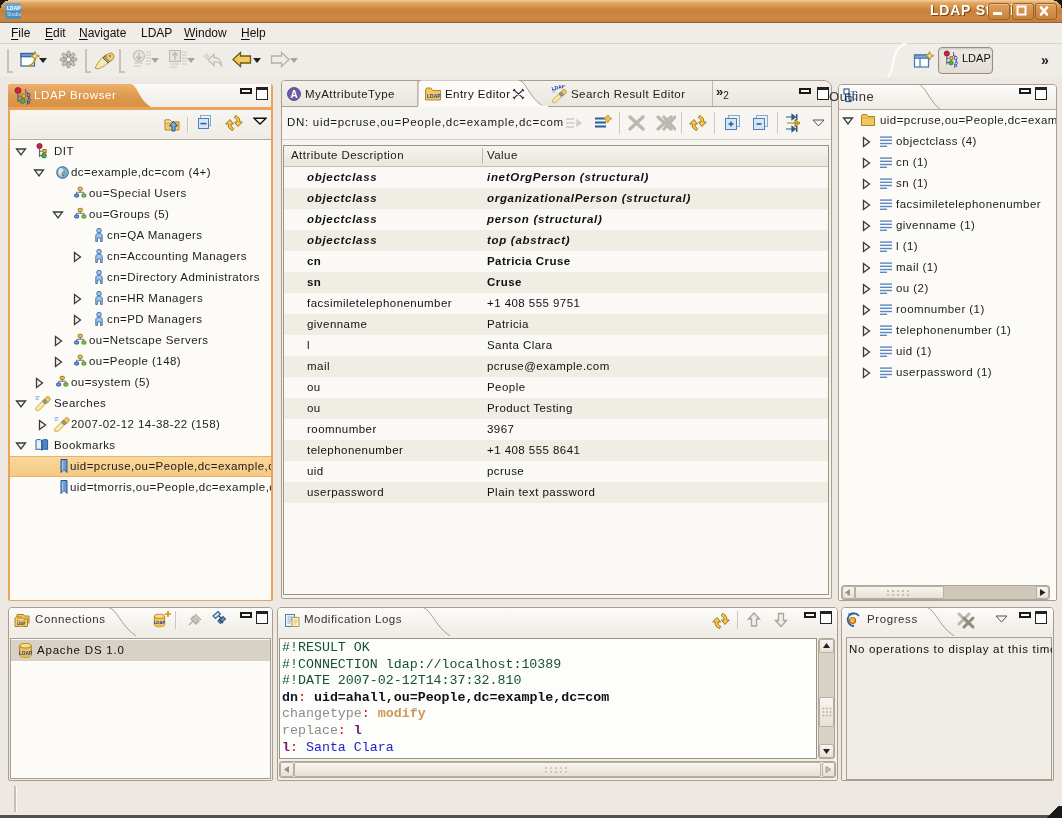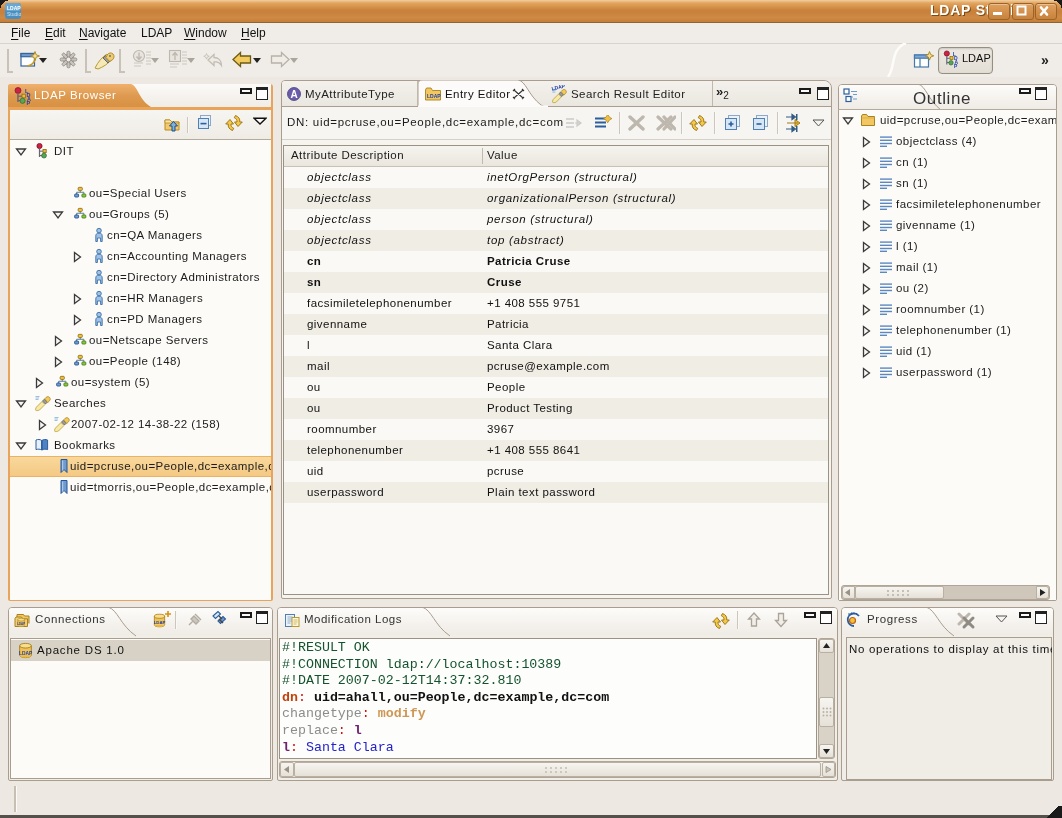--- a/index.html
+++ b/index.html
@@ -32,21 +32,21 @@
   .tsep{position:absolute;top:7px;width:1px;height:19px;background:#CCC6BC;border-right:1px solid #FAF8F5;}
   .tgrip{position:absolute;top:5px;width:2px;height:22px;border-left:2px solid #C9C2B8;border-bottom:2px solid #C9C2B8;padding-right:2px;}
   .vminmax{position:absolute;width:8px;height:2px;background:#FDFCFA;border:2px solid #1a1a1a;}
   .vmax{position:absolute;width:10px;height:9px;border:1px solid #222;border-top:3px solid #222;background:#fff;}
   .tree-row{position:absolute;height:21px;font-size:11.5px;letter-spacing:0.45px;color:#1c1c1c;white-space:nowrap;}
   .sbthumb{position:absolute;background:linear-gradient(#F7F5F1,#E6E1D8);border:1px solid #B9B0A2;border-radius:2px;}
   .trow{position:relative;height:21px;background:#FAF9F5;letter-spacing:0.45px;font-size:11.5px;}
   .beige{background:#F0EDE4;}
   .c1{position:absolute;left:23px;top:4px;white-space:nowrap;}
   .c2{position:absolute;left:203px;top:4px;white-space:nowrap;}
-  .bi{font-weight:normal;font-style:italic;letter-spacing:0.7px;text-align:right;}
+  .bi{font-weight:bold;font-style:italic;letter-spacing:0.7px;text-align:right;}
   .b{font-weight:bold;}
 </style>
 </head>
 <body>
 
 <div class="abs" id="titlebar"></div>
 <div class="abs" id="titletext">LDAP Studio</div>
 <div class="abs corner" style="left:0;top:0"></div>
 <div class="abs cornerR" style="left:1054px;top:0"></div>
 
@@ -295,20 +295,29 @@
 <div class="abs" id="ltree" style="left:10px;top:139px;width:261px;height:460px;overflow:hidden;font-size:11.5px;letter-spacing:0.45px">
   <div class="tree-row" style="left:0;top:2px;width:261px">
       <svg style="position:absolute;left:5px;top:5px" width="12" height="12">
         <use href="#s-open"></use>
       </svg>
       <svg style="position:absolute;left:25px;top:2px" width="16" height="16">
         <use href="#s-dit"></use>
       </svg>
       <span style="position:absolute;left:44px;top:4px">DIT</span>
     </div>
+  <div class="tree-row" style="left:0;top:23px;width:261px">
+      <svg style="position:absolute;left:23px;top:5px" width="12" height="12">
+        <use href="#s-open"></use>
+      </svg>
+      <svg style="position:absolute;left:45px;top:2.5px" width="15" height="15">
+        <use href="#s-globe"></use>
+      </svg>
+      <span style="position:absolute;left:61px;top:4px">dc=example,dc=com (4+)</span>
+    </div>
   <div class="tree-row" style="left:0;top:44px;width:261px">
       <svg style="position:absolute;left:63px;top:2px" width="14.5" height="14.5">
         <use href="#s-ou"></use>
       </svg>
       <span style="position:absolute;left:79px;top:4px">ou=Special Users</span>
     </div>
   <div class="tree-row" style="left:0;top:65px;width:261px">
       <svg style="position:absolute;left:42px;top:5px" width="12" height="12">
         <use href="#s-open"></use>
       </svg>
@@ -584,21 +593,21 @@
 <div class="abs" style="left:839px;top:85px;width:217px;height:24px;background:linear-gradient(#FDFCFA,#EFEBE5);border-radius:3px 3px 0 0"></div>
 <svg class="abs" style="left:838px;top:84px" width="110" height="27">
     <path d="M80 0 C88 2 90 16 103 26" fill="none" stroke="#A89D8E" stroke-width="1"></path>
   </svg>
 <div class="abs" style="left:838px;top:109px;width:219px;height:1px;background:#B3AA9B"></div>
 <svg class="abs" style="left:843px;top:88px" width="15" height="15">
   <rect x="1" y="1" width="5" height="5" fill="#fff" stroke="#2B5E9E" stroke-width="1.2"></rect>
   <rect x="3" y="8.5" width="5" height="5" fill="#fff" stroke="#2B5E9E" stroke-width="1.2"></rect>
   <path d="M8 3.5 h6 M10 11 h4 M10 6.5 h4 M8 9 h2" stroke="#6E9BD0" stroke-width="1.2"></path>
 </svg>
-<div class="abs" style="left:913px;top:89px;font-size:17px;letter-spacing:0.6px;color:#333">Outline</div>
+<div class="abs" style="left:829px;top:89px;font-size:13px;letter-spacing:0.6px;color:#333">Outline</div>
 <div class="abs vminmax" style="left:1019px;top:88px"></div>
 <div class="abs vmax" style="left:1035px;top:87px"></div>
 <div class="abs" style="left:839px;top:110px;width:217px;height:490px;background:#FCFBF8"></div>
 <div class="abs" id="otree" style="left:839px;top:110px;width:217px;height:474px;overflow:hidden;font-size:11.5px;letter-spacing:0.45px">
   <div class="tree-row" style="left:0;top:0;width:400px">
       <svg style="position:absolute;left:3px;top:5px" width="12" height="12">
         <use href="#s-open"></use>
       </svg>
       <svg style="position:absolute;left:21px;top:2px" width="16" height="16">
         <use href="#s-folder"></use>
@@ -800,21 +809,21 @@
   </svg>
 <svg class="abs" style="left:772px;top:611px" width="18" height="18">
     <path d="M9 15.5 L14.5 9.5 L11.5 9.5 L11.5 2.5 L6.5 2.5 L6.5 9.5 L3.5 9.5 Z" fill="#F1EEE7" stroke="#A9A399" stroke-width="1.3"></path>
   </svg>
 <div class="abs vminmax" style="left:804px;top:612px"></div>
 <div class="abs vmax" style="left:820px;top:611px"></div>
 <div class="abs" style="left:279px;top:638px;width:538px;height:121px;background:#FDFDFB;border:1px solid #9B9285;box-sizing:border-box"></div>
 <div class="abs" id="logtext" style="left:282px;top:640px;width:532px;font-family:'Liberation Mono',monospace;font-size:13.3px;line-height:16.6px;white-space:pre"><span style="color:#14532d">#!RESULT OK
 #!CONNECTION ldap://localhost:10389
 #!DATE 2007-02-12T14:37:32.810</span>
-<b style="color:#c2410c">dn</b><span style="color:#D01414">:</span><b style="color:#111"> uid=ahall,ou=People,dc=example,dc=com</b>
+<b style="color:#0f172a">dn</b><span style="color:#D01414">:</span><b style="color:#111"> uid=ahall,ou=People,dc=example,dc=com</b>
 <span style="color:#8C8C8C">changetype</span><span style="color:#D01414">:</span> <b style="color:#CE9755">modify</b>
 <span style="color:#8C8C8C">replace</span><span style="color:#D01414">:</span> <b style="color:#702070">l</b>
 <b style="color:#702070">l</b><span style="color:#D01414">:</span><span style="color:#2222CC"> Santa Clara</span></div>
 
 <div class="abs" style="left:818px;top:638px;width:17px;height:121px;background:#D9D2C6;border:1px solid #AFA697;border-radius:3px;box-sizing:border-box"></div>
 <div class="abs sbthumb" style="left:819px;top:639px;width:15px;height:14px;box-sizing:border-box"></div>
 <svg class="abs" style="left:823px;top:642px" width="8" height="8">
     <path d="M0 6 L3.5 1 L7 6 Z" fill="#222"></path>
   </svg>
 <div class="abs sbthumb" style="left:819px;top:697px;width:15px;height:30px;box-sizing:border-box"></div>

